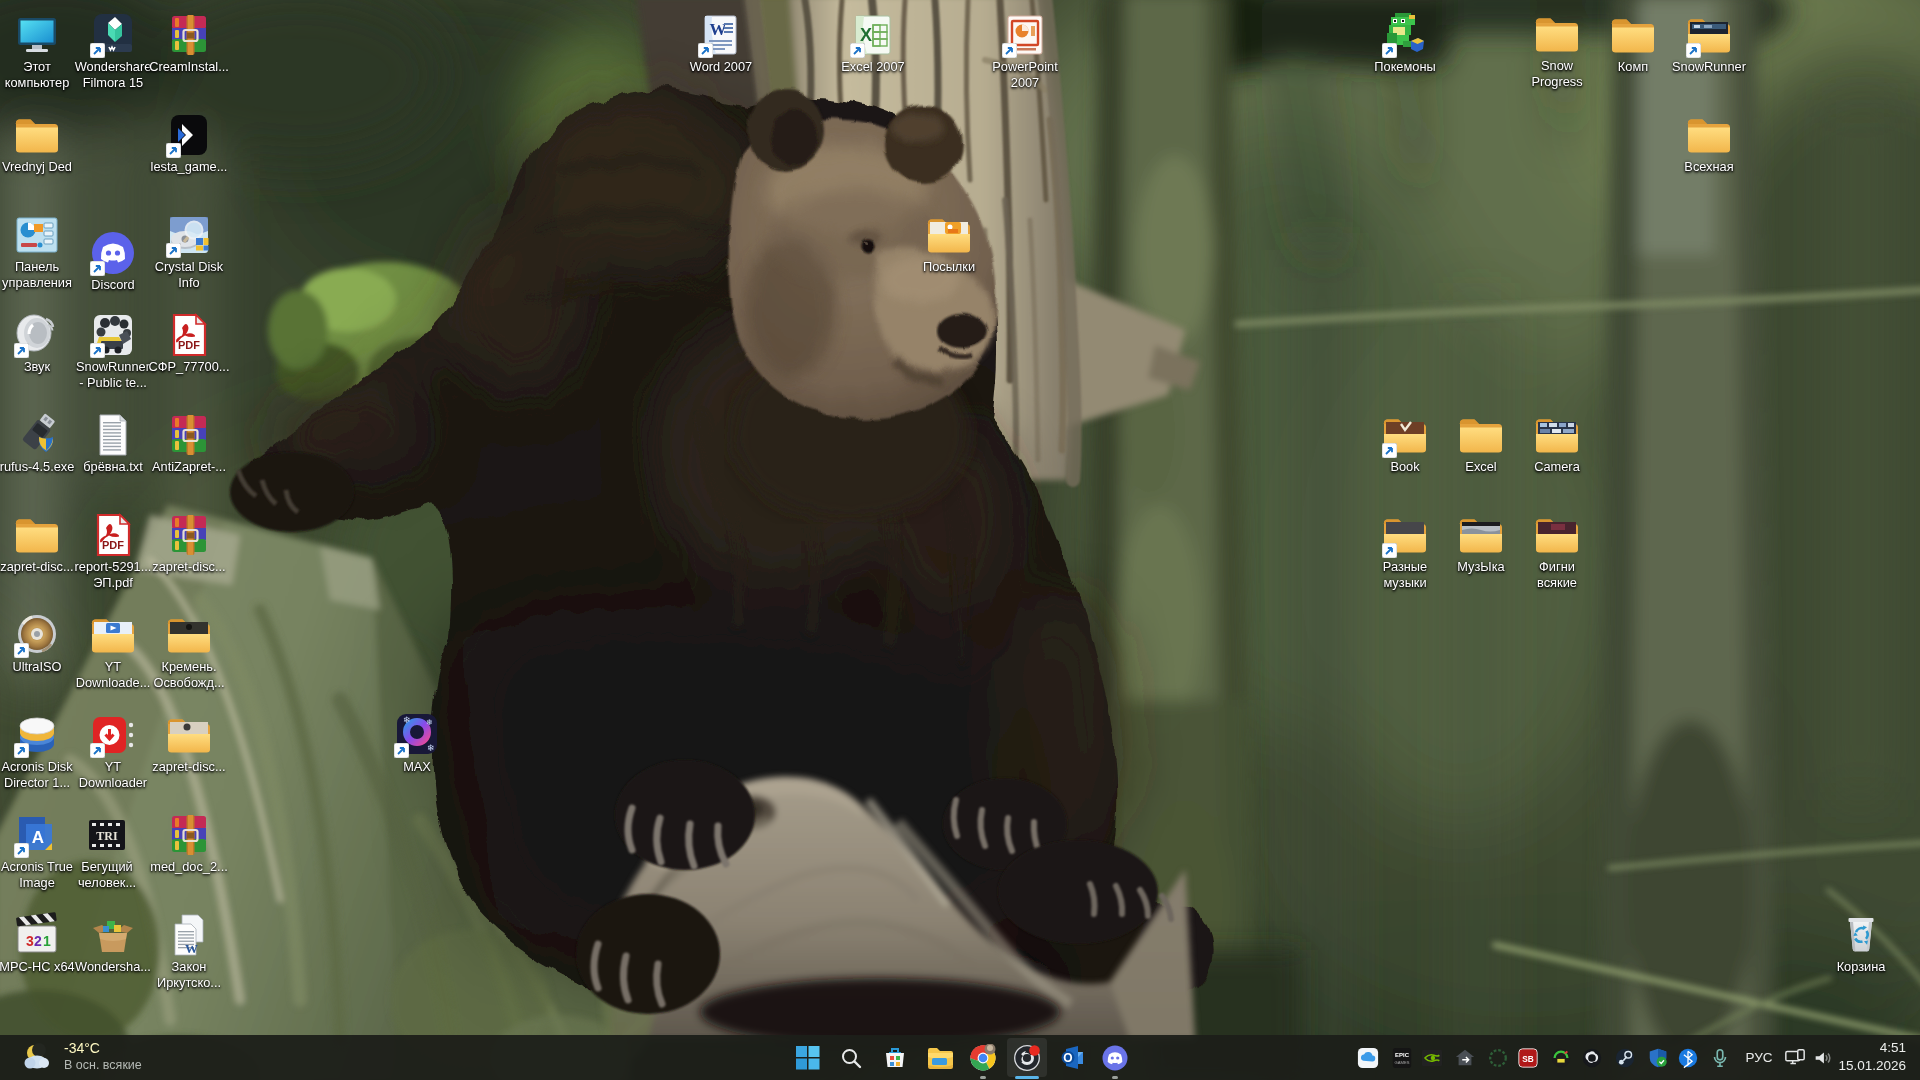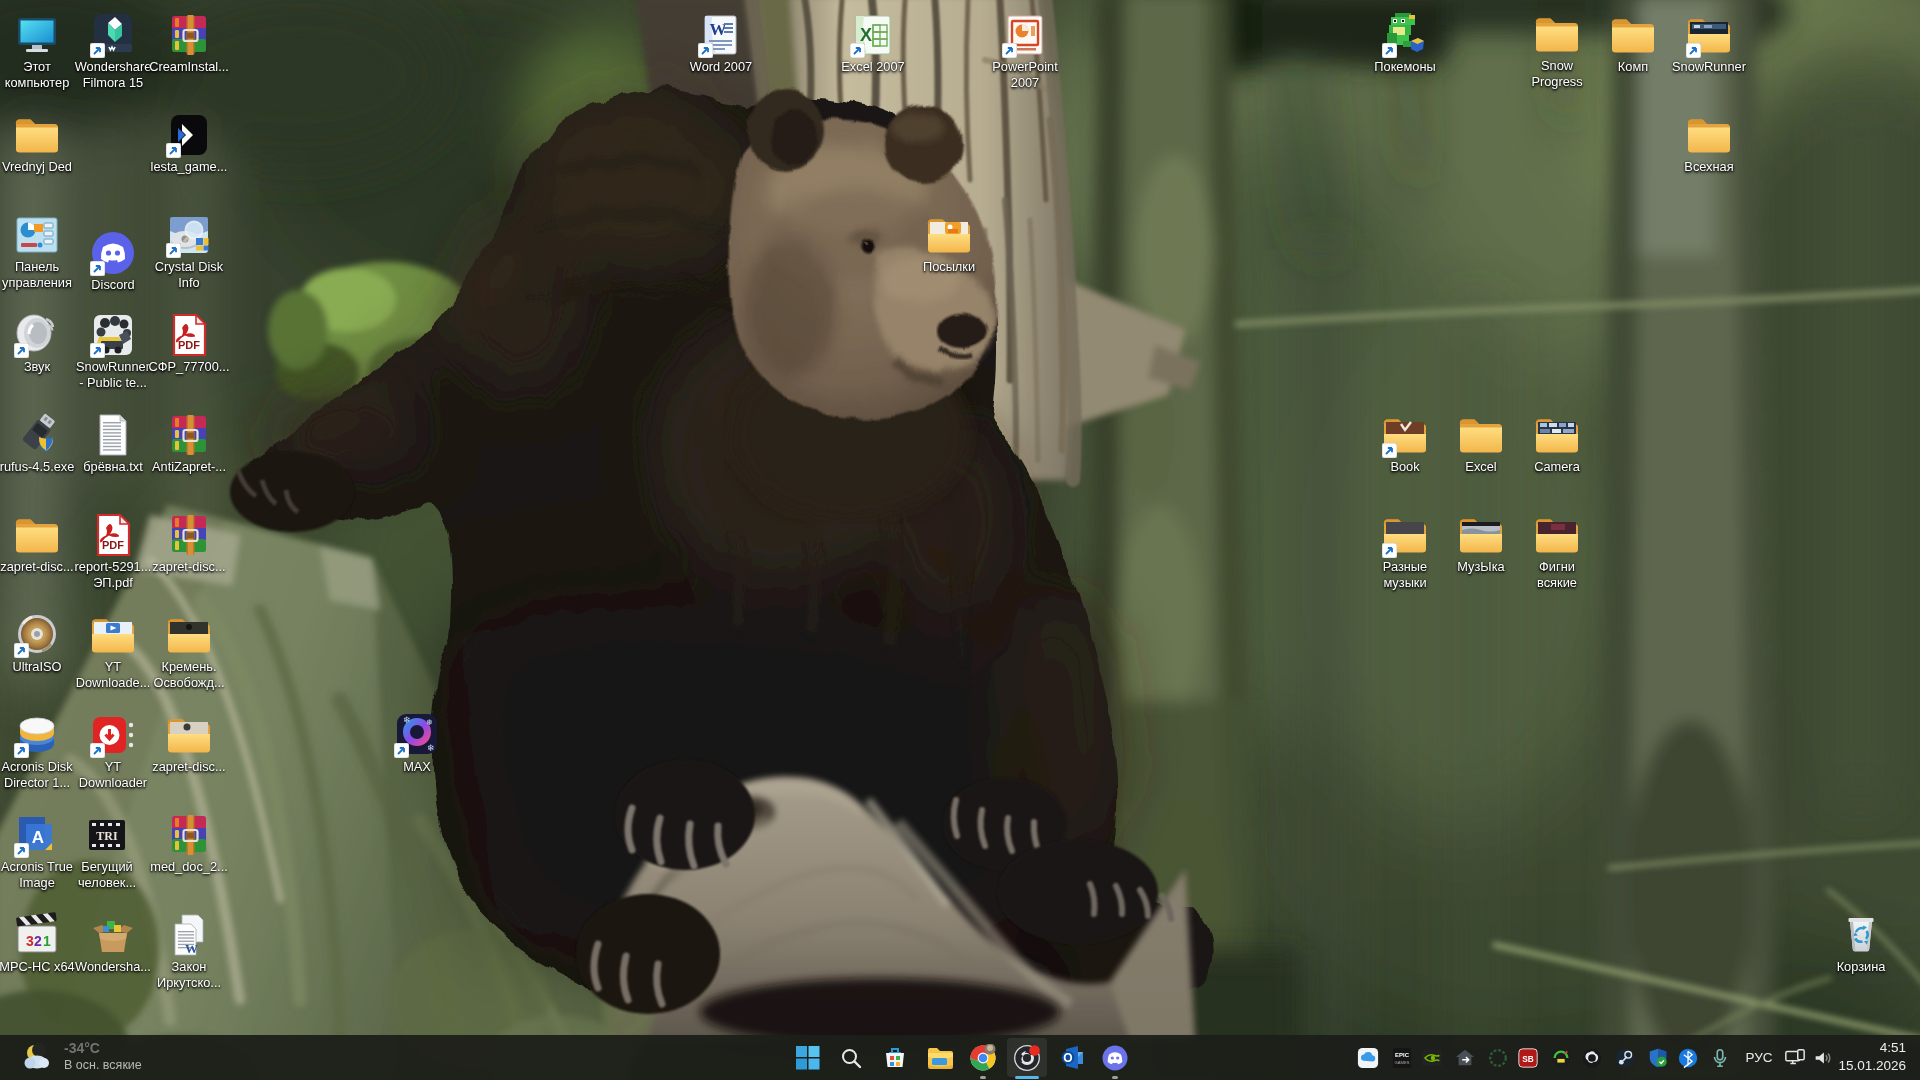--- a/index.html
+++ b/index.html
@@ -1062,21 +1062,21 @@
 <div id="tb">
       <div class="ti" style="left:14px;width:46px">
         <svg width="34" height="34" viewBox="0 0 34 34">
           <circle cx="15" cy="12" r="8" fill="#e8c84a"></circle>
           <circle cx="19" cy="9" r="7" fill="#232620"></circle>
           <ellipse cx="17" cy="21" rx="10" ry="6.5" fill="#cfe0f0"></ellipse>
           <circle cx="10" cy="22" r="5.5" fill="#c0d4ea"></circle>
           <circle cx="24" cy="22" r="5" fill="#dce8f4"></circle>
         </svg>
       </div>
-      <div style="position:absolute;left:64px;top:5px;color:#737373;font-size:14px;font-weight:bold">-34°C</div>
+      <div style="position:absolute;left:64px;top:5px;color:#fef9c3;font-size:14px;font-weight:normal">-34°C</div>
       <div style="position:absolute;left:64px;top:23px;color:#b5bab5;font-size:12.5px">В осн. всякие</div>
       <div class="ti" style="left:791px;width:32px">
         <svg width="25" height="25" viewBox="0 0 25 25">
           <rect x="1" y="1" width="11" height="11" fill="#3ba6e0"></rect>
           <rect x="13.5" y="1" width="11" height="11" fill="#57c4f0"></rect>
           <rect x="1" y="13.5" width="11" height="11" fill="#2f9ad8"></rect>
           <rect x="13.5" y="13.5" width="11" height="11" fill="#4ab8ec"></rect>
         </svg>
       </div>
       <div class="ti" style="left:835px;width:32px">

